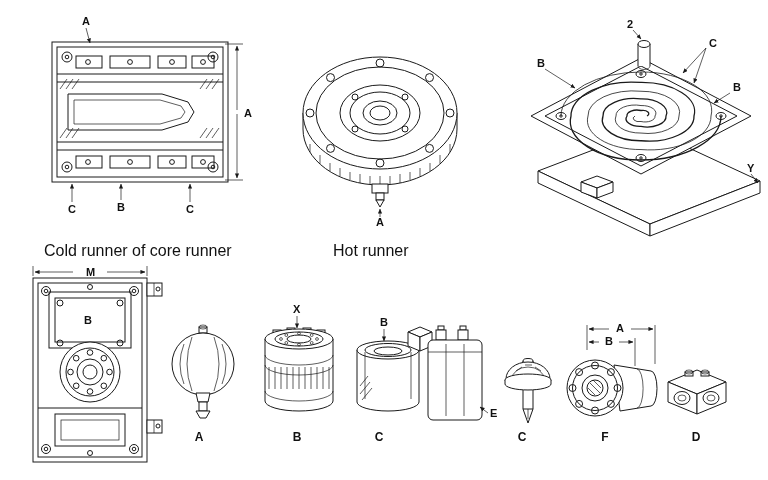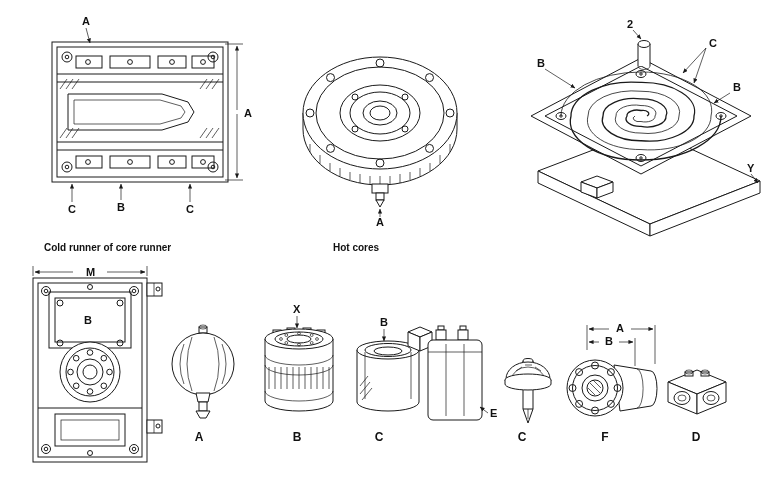--- a/index.html
+++ b/index.html
@@ -5,21 +5,21 @@
   html,body{margin:0;padding:0;background:#fff;}
   .canvas{position:relative;width:768px;height:480px;background:#fff;overflow:hidden;
           font-family:"Liberation Sans",sans-serif;color:#111;}
   svg.fig{position:absolute;overflow:visible;}
   .ln{fill:none;stroke:#1a1a1a;stroke-width:1;}
   .fw{fill:#fff;stroke:#1a1a1a;stroke-width:1;}
   .th{fill:none;stroke:#1a1a1a;stroke-width:0.7;}
   .sp{fill:none;stroke:#1a1a1a;stroke-width:1.3;}
   .sp2{fill:none;stroke:#1a1a1a;stroke-width:0.8;}
   text.co{font:bold 11px "Liberation Sans",sans-serif;fill:#111;}
-  .caption{position:absolute;font-weight:bold;font-size:10px;white-space:nowrap;}
+  .caption{position:absolute;font-weight:normal;font-size:16px;white-space:nowrap;}
   .part-letter{position:absolute;width:20px;text-align:center;font-weight:bold;font-size:12px;}
 </style>
 </head>
 <body>
 
 <div class="canvas">
 
   <svg class="fig" style="left:40px;top:14px" width="230" height="200" viewBox="0 0 230 200">
     <defs>
         <marker id="ar1" markerWidth="7" markerHeight="7" refX="6.5" refY="3" orient="auto">
@@ -152,21 +152,21 @@
     <text class="co" x="196" y="31">C</text>
     <line class="th" x1="32" y1="53" x2="62" y2="72" marker-end="url(#ar3)"></line>
     <text class="co" x="24" y="51">B</text>
     <line class="th" x1="217" y1="77" x2="201" y2="87" marker-end="url(#ar3)"></line>
     <text class="co" x="220" y="75">B</text>
     <line class="th" x1="238" y1="158" x2="245" y2="167" marker-end="url(#ar3)"></line>
     <text class="co" x="234" y="156">Y</text>
   </svg>
 
   <div class="caption" style="left:44px;top:242px">Cold runner of core runner</div>
-  <div class="caption" style="left:333px;top:242px">Hot cores</div>
+  <div class="caption" style="left:333px;top:242px">Hot runner</div>
 
   <svg class="fig" style="left:25px;top:258px" width="145" height="212" viewBox="0 0 145 212">
     <defs>
         <marker id="ar4" markerWidth="7" markerHeight="7" refX="6.5" refY="3" orient="auto">
           <path d="M0,0 L7,3 L0,6 Z" fill="#1a1a1a"></path>
         </marker>
       </defs>
     <line class="th" x1="8" y1="8" x2="8" y2="18"></line>
     <line class="th" x1="122" y1="8" x2="122" y2="18"></line>
     <line class="th" x1="48" y1="14" x2="10" y2="14" marker-end="url(#ar4)"></line>

